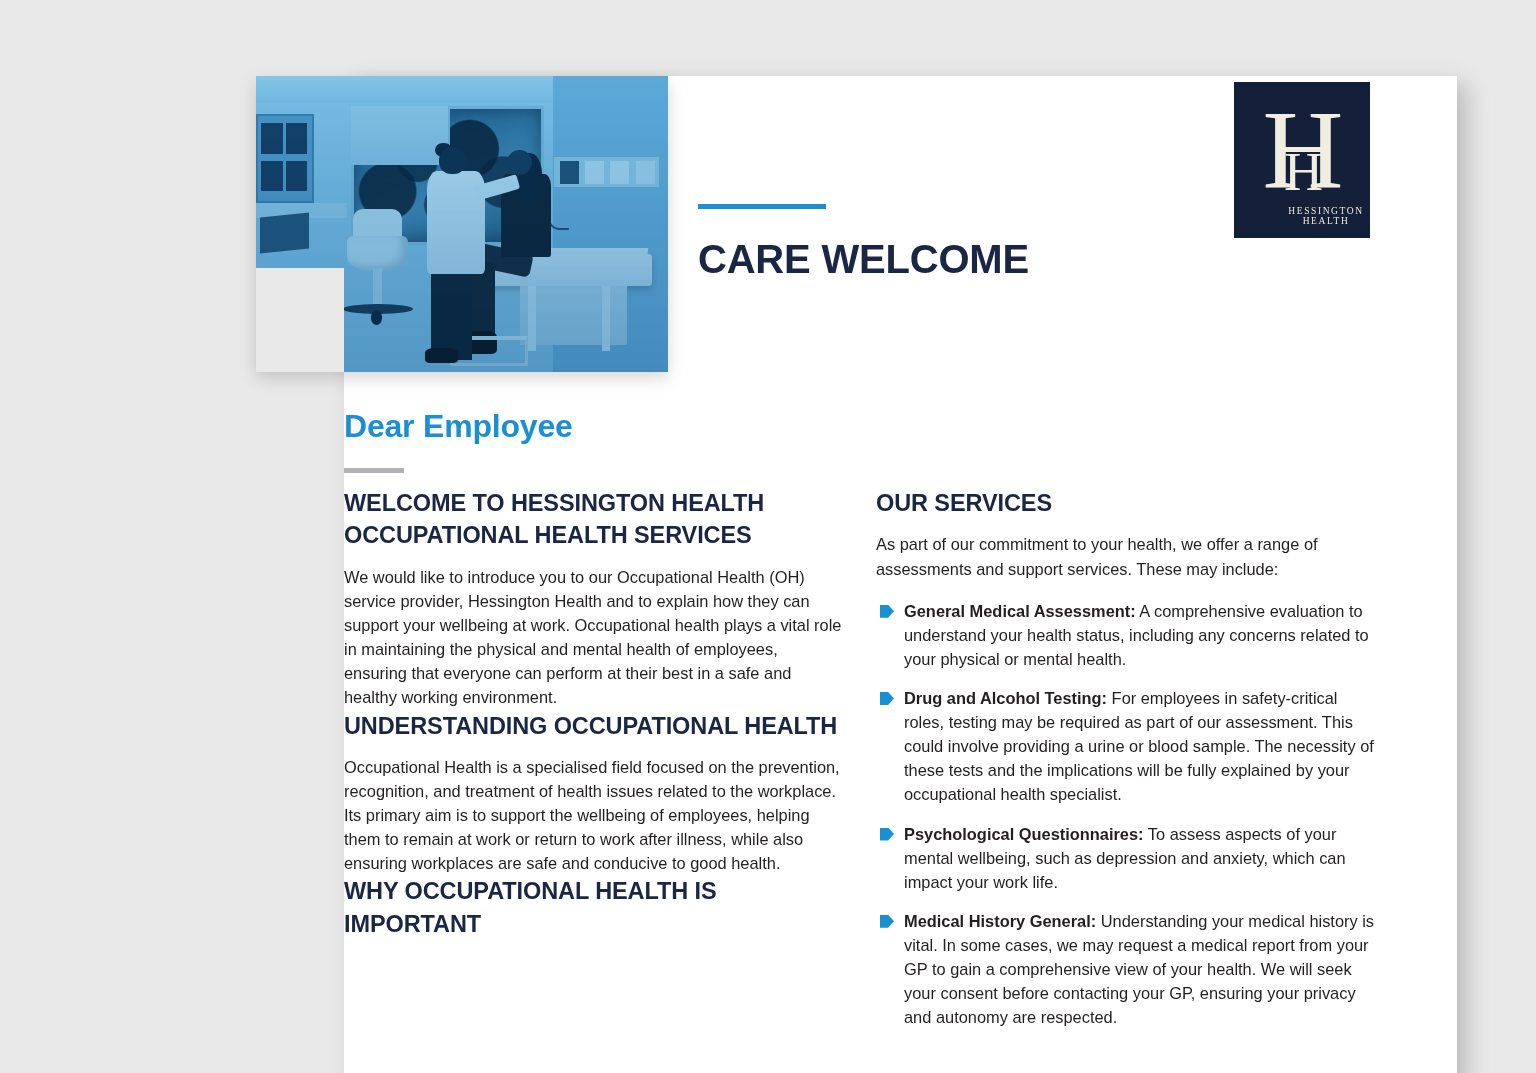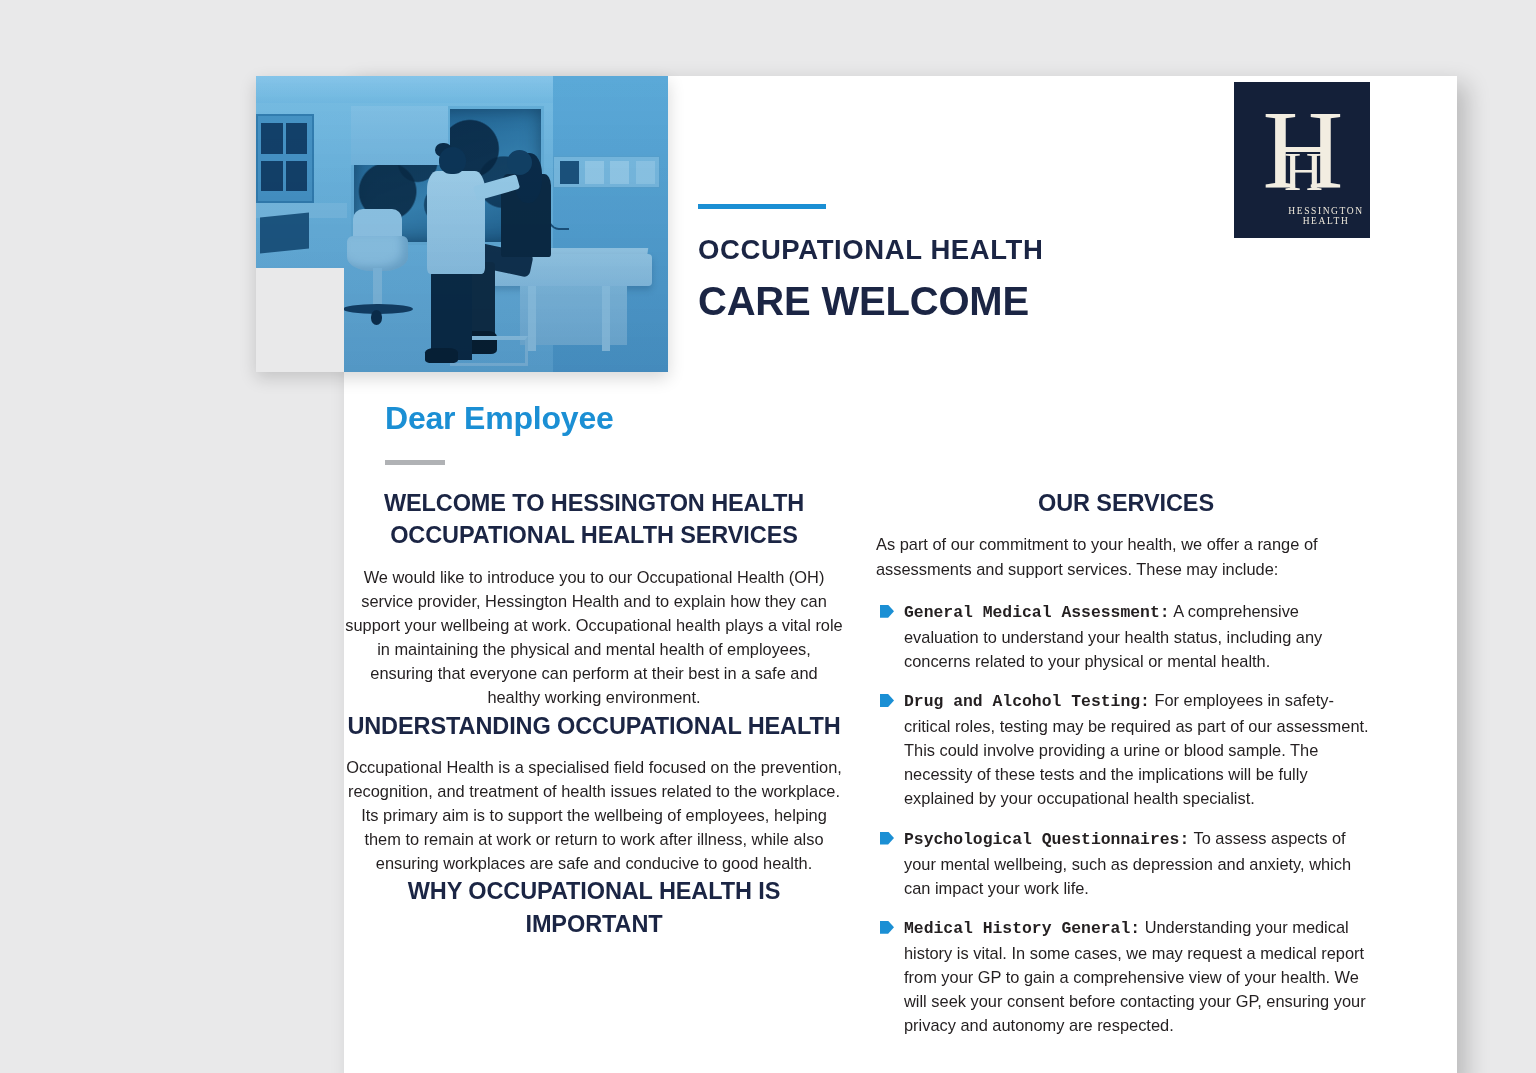--- a/index.html
+++ b/index.html
@@ -262,70 +262,68 @@
     width:1033px; height:586px;
     display:flex; gap:32px;
     overflow:hidden;
   }
   .col { width:500px; }
 
   .sec-title {
     font-size:23.5px; font-weight:800; color:#1b2544;
     line-height:1.38; letter-spacing:-.1px;
     margin-bottom:13px;
-    text-align:center;
   }
 
   .para {
     font-size:16.4px; line-height:1.47; color:#231f20;
     margin-bottom:28px;
   }
-  .para:last-child { margin-bottom:0;text-align:center; }
+  .para:last-child { margin-bottom:0; }
 
   .intro { margin-bottom:18px; }
 
   ul.services { list-style:none; }
   ul.services li {
     position:relative;
     padding-left:28px;
     margin-bottom:15px;
     font-size:16.4px; line-height:1.47; color:#231f20;
   }
   ul.services li .bullet {
     position:absolute; left:4px; top:6px;
     width:14px; height:13px;
     background:#1b8fd4;
     clip-path: polygon(0 0, 58% 0, 100% 50%, 58% 100%, 0 100%);
   }
-  ul.services li b { font-weight:700; color:#231f20;font-family:Liberation Mono, monospace; }
+  ul.services li b { font-weight:700; color:#231f20; }
 
   .section-gap { height:30px; }
 </style>
 </head>
 <body>
 
 <div class="canvas">
 
   <div class="page">
 
     <div class="logo" style="left:890px; top:6px;">
       <div class="logo-mark">
         <span class="logo-h-big">H</span>
         <span class="logo-h-small">H</span>
       </div>
       <div class="logo-caption">HESSINGTON HEALTH</div>
     </div>
 
     <div class="header" style="left:354px; top:128px;">
       <div class="rule-blue"></div>
-      <div class="eyebrow">OCCUPATIONAL HEALTH</div>
       <div class="headline">CARE WELCOME</div>
     </div>
 
-    <div class="salutation" style="left:0px; top:324px;margin-left:41px;">
+    <div class="salutation" style="left:0px; top:332px;">
       <h2>Dear Employee</h2>
       <div class="rule-gray"></div>
     </div>
 
     <div class="columns" style="left:0px; top:411px;">
 
       <div class="col">
 
         <div>
           <div class="sec-title">WELCOME TO HESSINGTON HEALTH OCCUPATIONAL HEALTH SERVICES</div>

